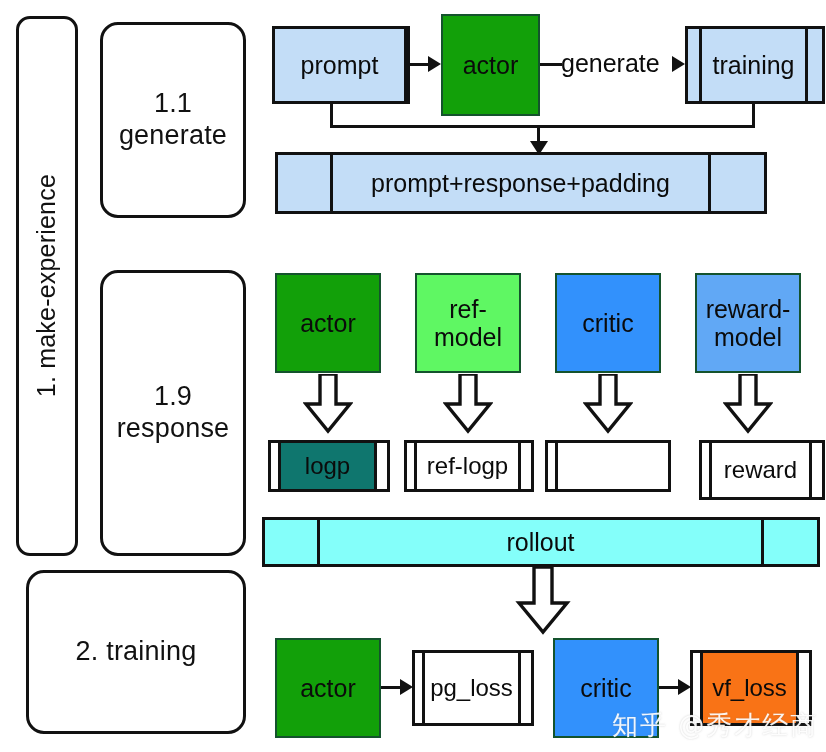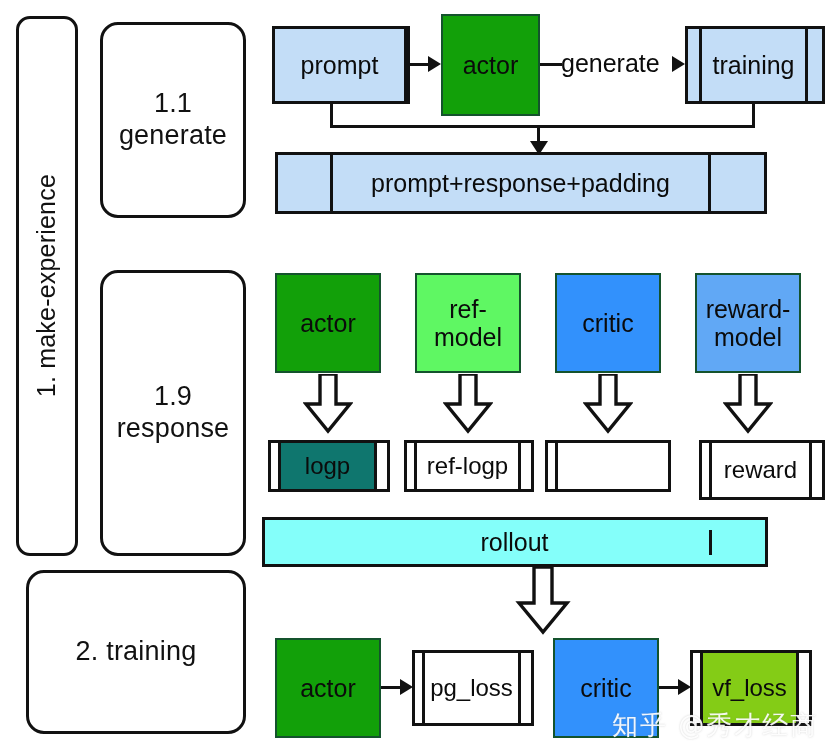--- a/index.html
+++ b/index.html
@@ -258,21 +258,21 @@
     </svg>
   </div>
   <div class="abs segbar small" style="left:687px; top:440px; width:126px; height:60px; background:#ffffff;margin-left:12px;">
     <div class="seg" style="width:10px; background:#ffffff;"></div>
     <div class="seg" style="flex:1; background:#ffffff;">
       <span class="seg-label">reward</span>
     </div>
     <div class="seg" style="width:10px; background:#ffffff;"></div>
   </div>
 
-  <div class="abs segbar" style="left:262px; top:517px; width:506px; height:50px; background:#84FFFA;align-items:center;">
+  <div class="abs segbar" style="left:262px; top:517px; width:558px; height:50px; background:#84FFFA;">
     <div class="seg" style="width:55px; background:#84FFFA;"></div>
     <div class="seg" style="flex:1; background:#84FFFA;">
       <span class="seg-label">rollout</span>
     </div>
     <div class="seg" style="width:53px; background:#84FFFA;"></div>
   </div>
 
   <div class="abs block-arrow" style="left:515px; top:567px;">
     <svg width="56" height="68" viewBox="0 0 56 68">
       <polygon points="19,0 37,0 37,36 52,36 28,65 4,36 19,36" fill="#ffffff" stroke="#111111" stroke-width="3.4" stroke-linejoin="miter"></polygon>
@@ -294,21 +294,21 @@
   </div>
 
   <div class="abs model" style="left:553px; top:638px; width:106px; height:100px; background:#3291FC;">
     <span class="model-label">critic</span>
   </div>
   <div class="abs line-h" style="left:659px; top:686px; width:28px;"></div>
   <div class="abs arrow-right" style="left:678px; top:679px;"></div>
 
   <div class="abs segbar small" style="left:690px; top:650px; width:122px; height:76px; background:#ffffff;">
     <div class="seg" style="width:10px; background:#ffffff;"></div>
-    <div class="seg" style="flex:1; background:#84cc16;">
+    <div class="seg" style="flex:1; background:#f97316;">
       <span class="seg-label">vf_loss</span>
     </div>
     <div class="seg" style="width:10px; background:#ffffff;"></div>
   </div>
 
   <div class="abs" id="watermark" style="left:612px; top:708px;">知乎 @秀才经商</div>
 
 </div>
 
 </body></html>

